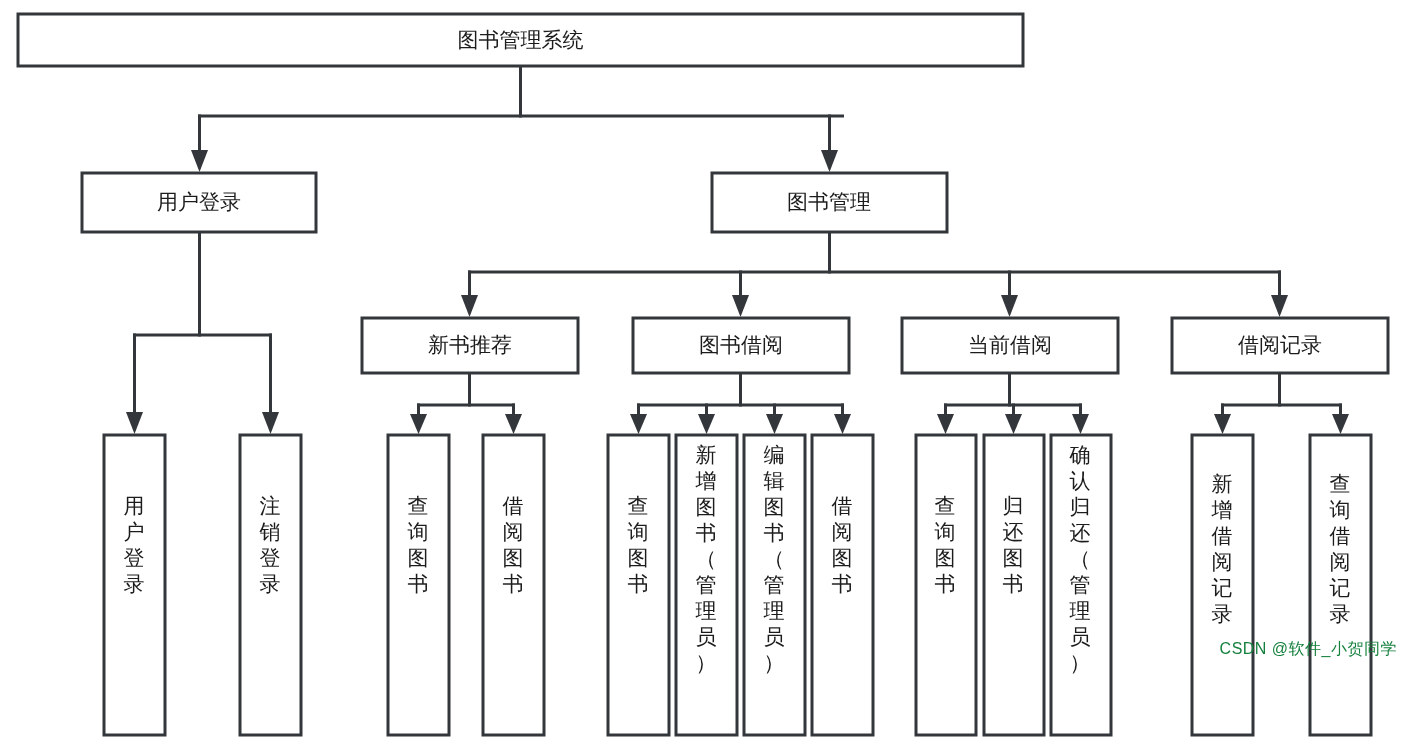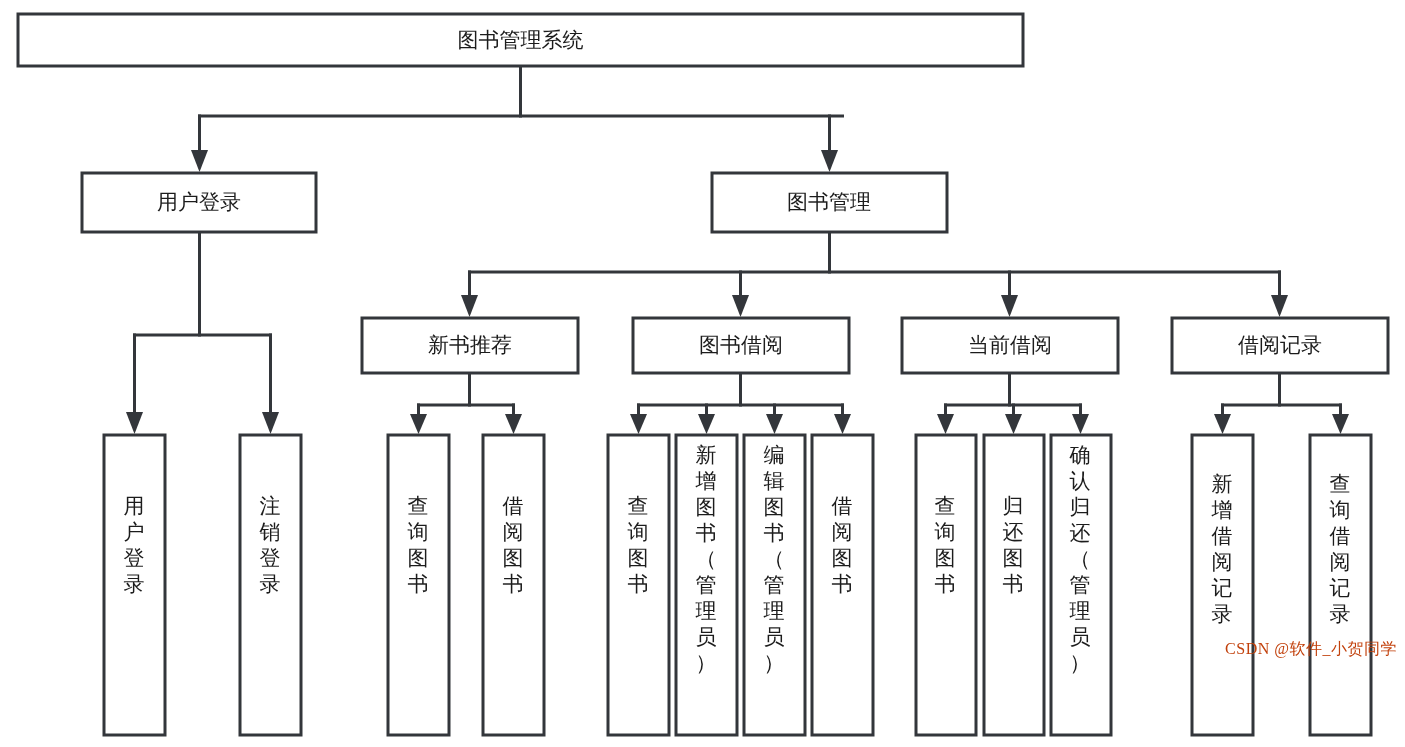--- a/index.html
+++ b/index.html
@@ -52,23 +52,23 @@
   .node-label-v {
     fill: #1c1c1c;
     font-family: "DejaVu Sans", "Liberation Sans", sans-serif;
     font-size: 21px;
     text-anchor: middle;
   }
   .watermark {
     position: absolute;
     right: 8px;
     bottom: 4px;
-    font-family: Liberation Serif, serif;
+    font-family: Liberation Sans, sans-serif;
     font-size: 16px;
-    color: #c2410c;
+    color: #15803d;
     white-space: nowrap;
     letter-spacing: 0.5px;
   }
 </style>
 </head>
 <body>
 
 <div id="diagram-root">
   <svg class="chart-svg" viewBox="0 0 1405 747" xmlns="http://www.w3.org/2000/svg">
 

